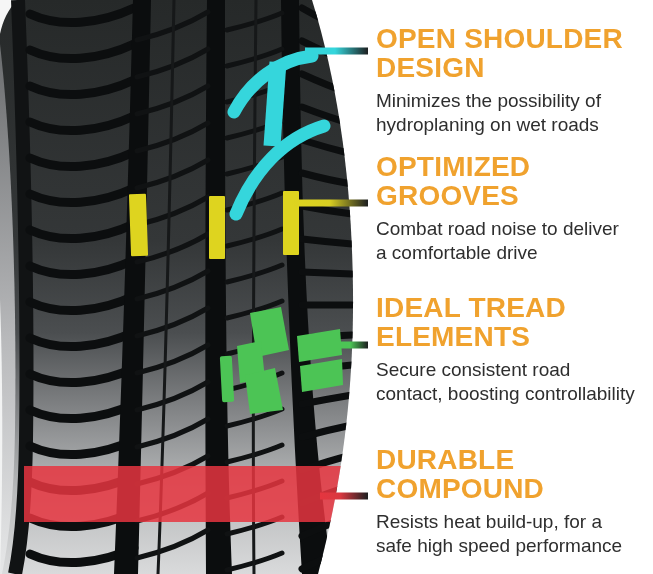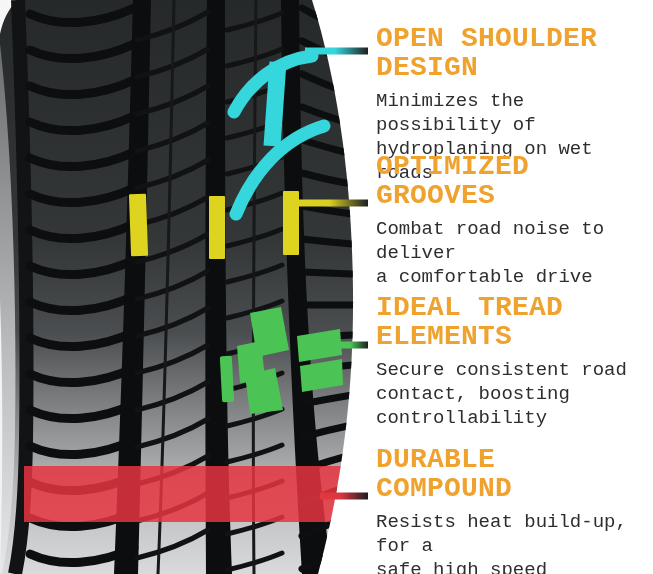--- a/index.html
+++ b/index.html
@@ -1,21 +1,21 @@
 <!DOCTYPE html>
 <html><head>
 <meta charset="utf-8">
 <style>
   html,body{margin:0;padding:0;background:#ffffff;}
   .stage{
     position:relative;
     width:653px;height:574px;
     overflow:hidden;
     background:#ffffff;
-    font-family:Liberation Mono, monospace;
+    font-family:Liberation Sans, sans-serif;
   }
   .stage svg{position:absolute;left:0;top:0;display:block;}
   .annotations{position:absolute;left:0;top:0;width:653px;height:574px;pointer-events:none;}
   .annotation{position:absolute;left:376px;width:285px;}
   .annotation h2{
     margin:0;
     font-size:28px;
     line-height:29px;
     font-weight:bold;
     letter-spacing:.2px;

